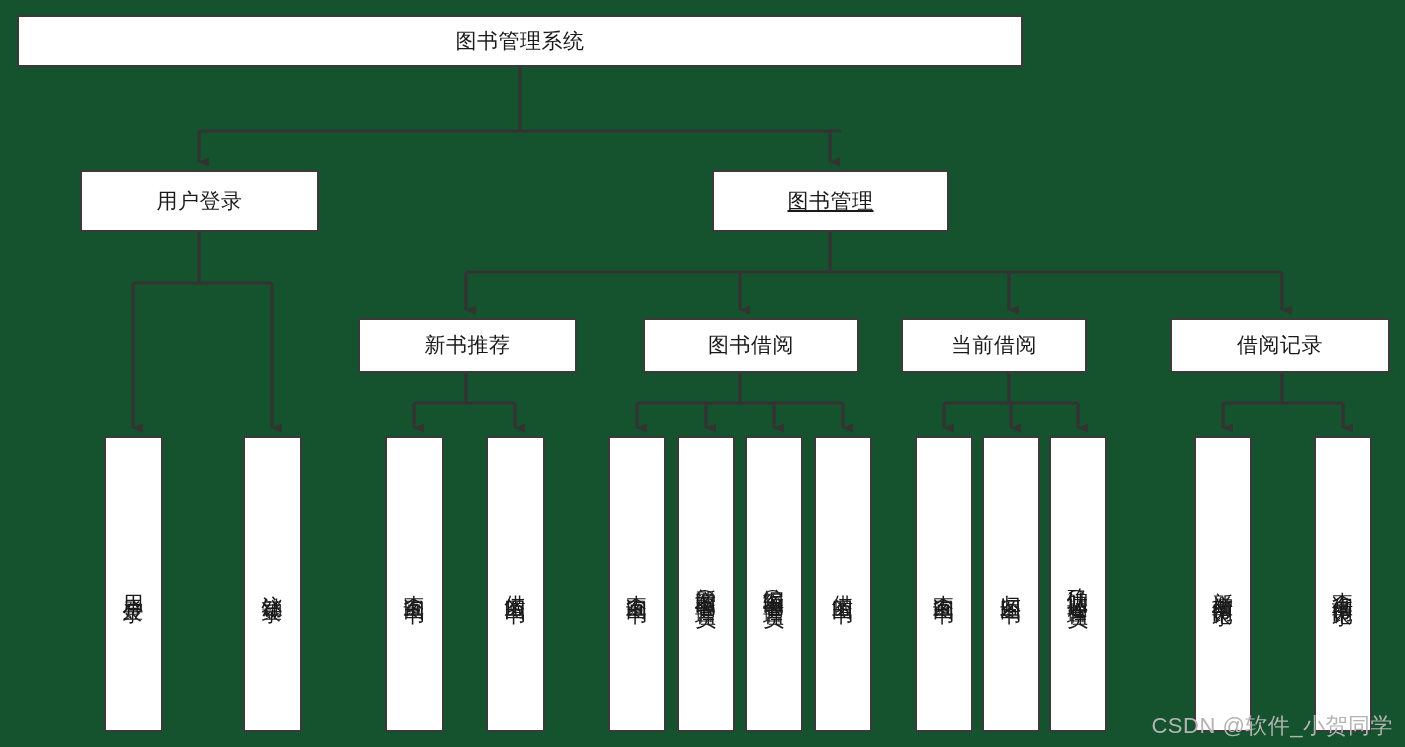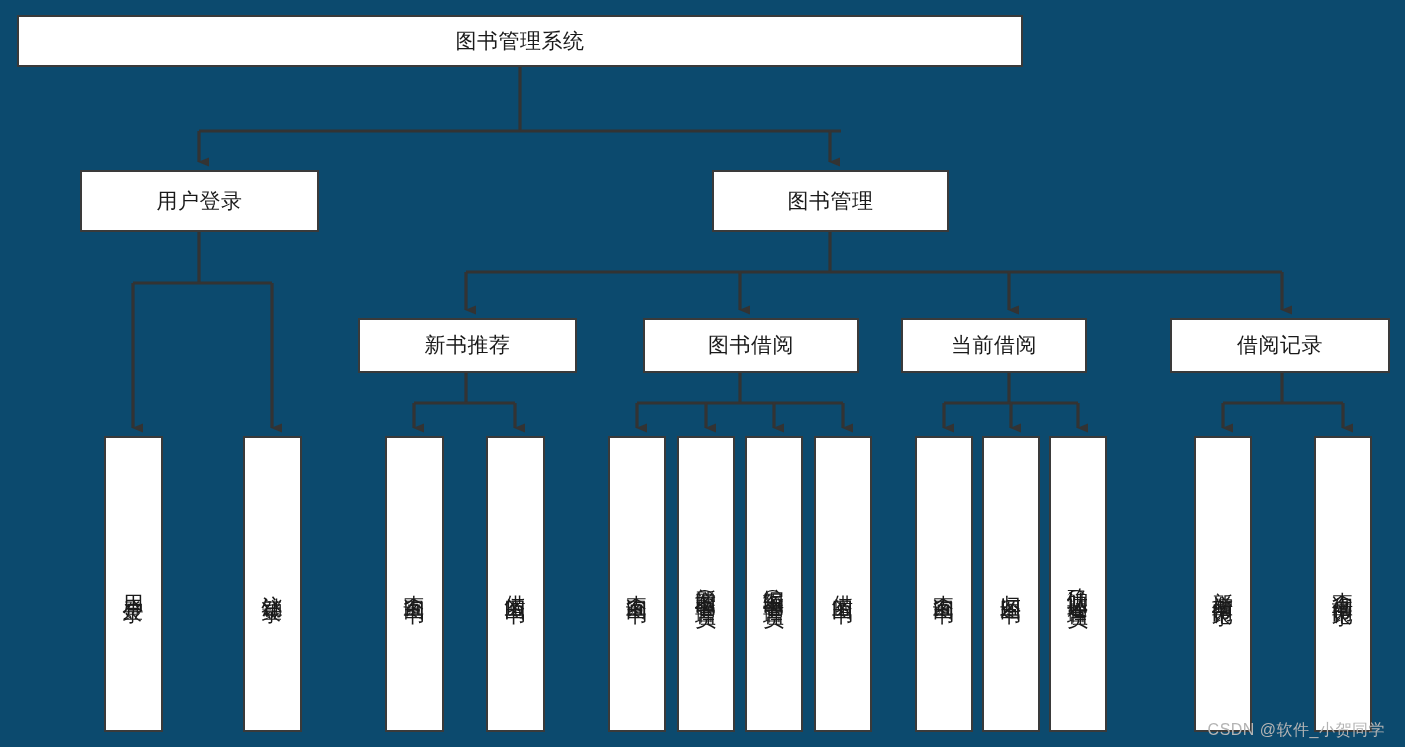--- a/index.html
+++ b/index.html
@@ -8,21 +8,21 @@
     padding: 0;
     background: #ffffff;
   }
   body {
     font-family: "Liberation Sans", "DejaVu Sans", sans-serif;
   }
   #diagram-root {
     position: relative;
     width: 1405px;
     height: 747px;
-    background: #0c4a6e;
+    background: #14532d;
     overflow: hidden;
   }
   #edge-layer {
     position: absolute;
     left: 0;
     top: 0;
     width: 1405px;
     height: 747px;
     pointer-events: none;
   }
@@ -49,23 +49,23 @@
     text-orientation: upright;
     letter-spacing: 3px;
     white-space: nowrap;
     line-height: 1;
   }
   .node .htext {
     white-space: nowrap;
   }
   #watermark {
     position: absolute;
-    right: 20px;
+    right: 12px;
     bottom: 6px;
-    font-size: 16px;
+    font-size: 22px;
     color: #b4b4b4;
     white-space: nowrap;
     letter-spacing: 0.5px;
   }
 </style>
 </head>
 <body>
 
 <div id="diagram-root">
 
@@ -121,21 +121,21 @@
   </svg>
 
   <div class="node h" style="left:17px; top:15px; width:1006px; height:52px;">
     <span class="htext">图书管理系统</span>
   </div>
 
   <div class="node h" style="left:80px; top:170px; width:239px; height:62px;">
     <span class="htext">用户登录</span>
   </div>
 
-  <div class="node h" style="left:712px; top:170px; width:237px; height:62px;">
+  <div class="node h" style="left:712px; top:170px; width:237px; height:62px;text-decoration:underline;">
     <span class="htext">图书管理</span>
   </div>
 
   <div class="node h" style="left:358px; top:318px; width:219px; height:55px;">
     <span class="htext">新书推荐</span>
   </div>
 
   <div class="node h" style="left:643px; top:318px; width:216px; height:55px;">
     <span class="htext">图书借阅</span>
   </div>

